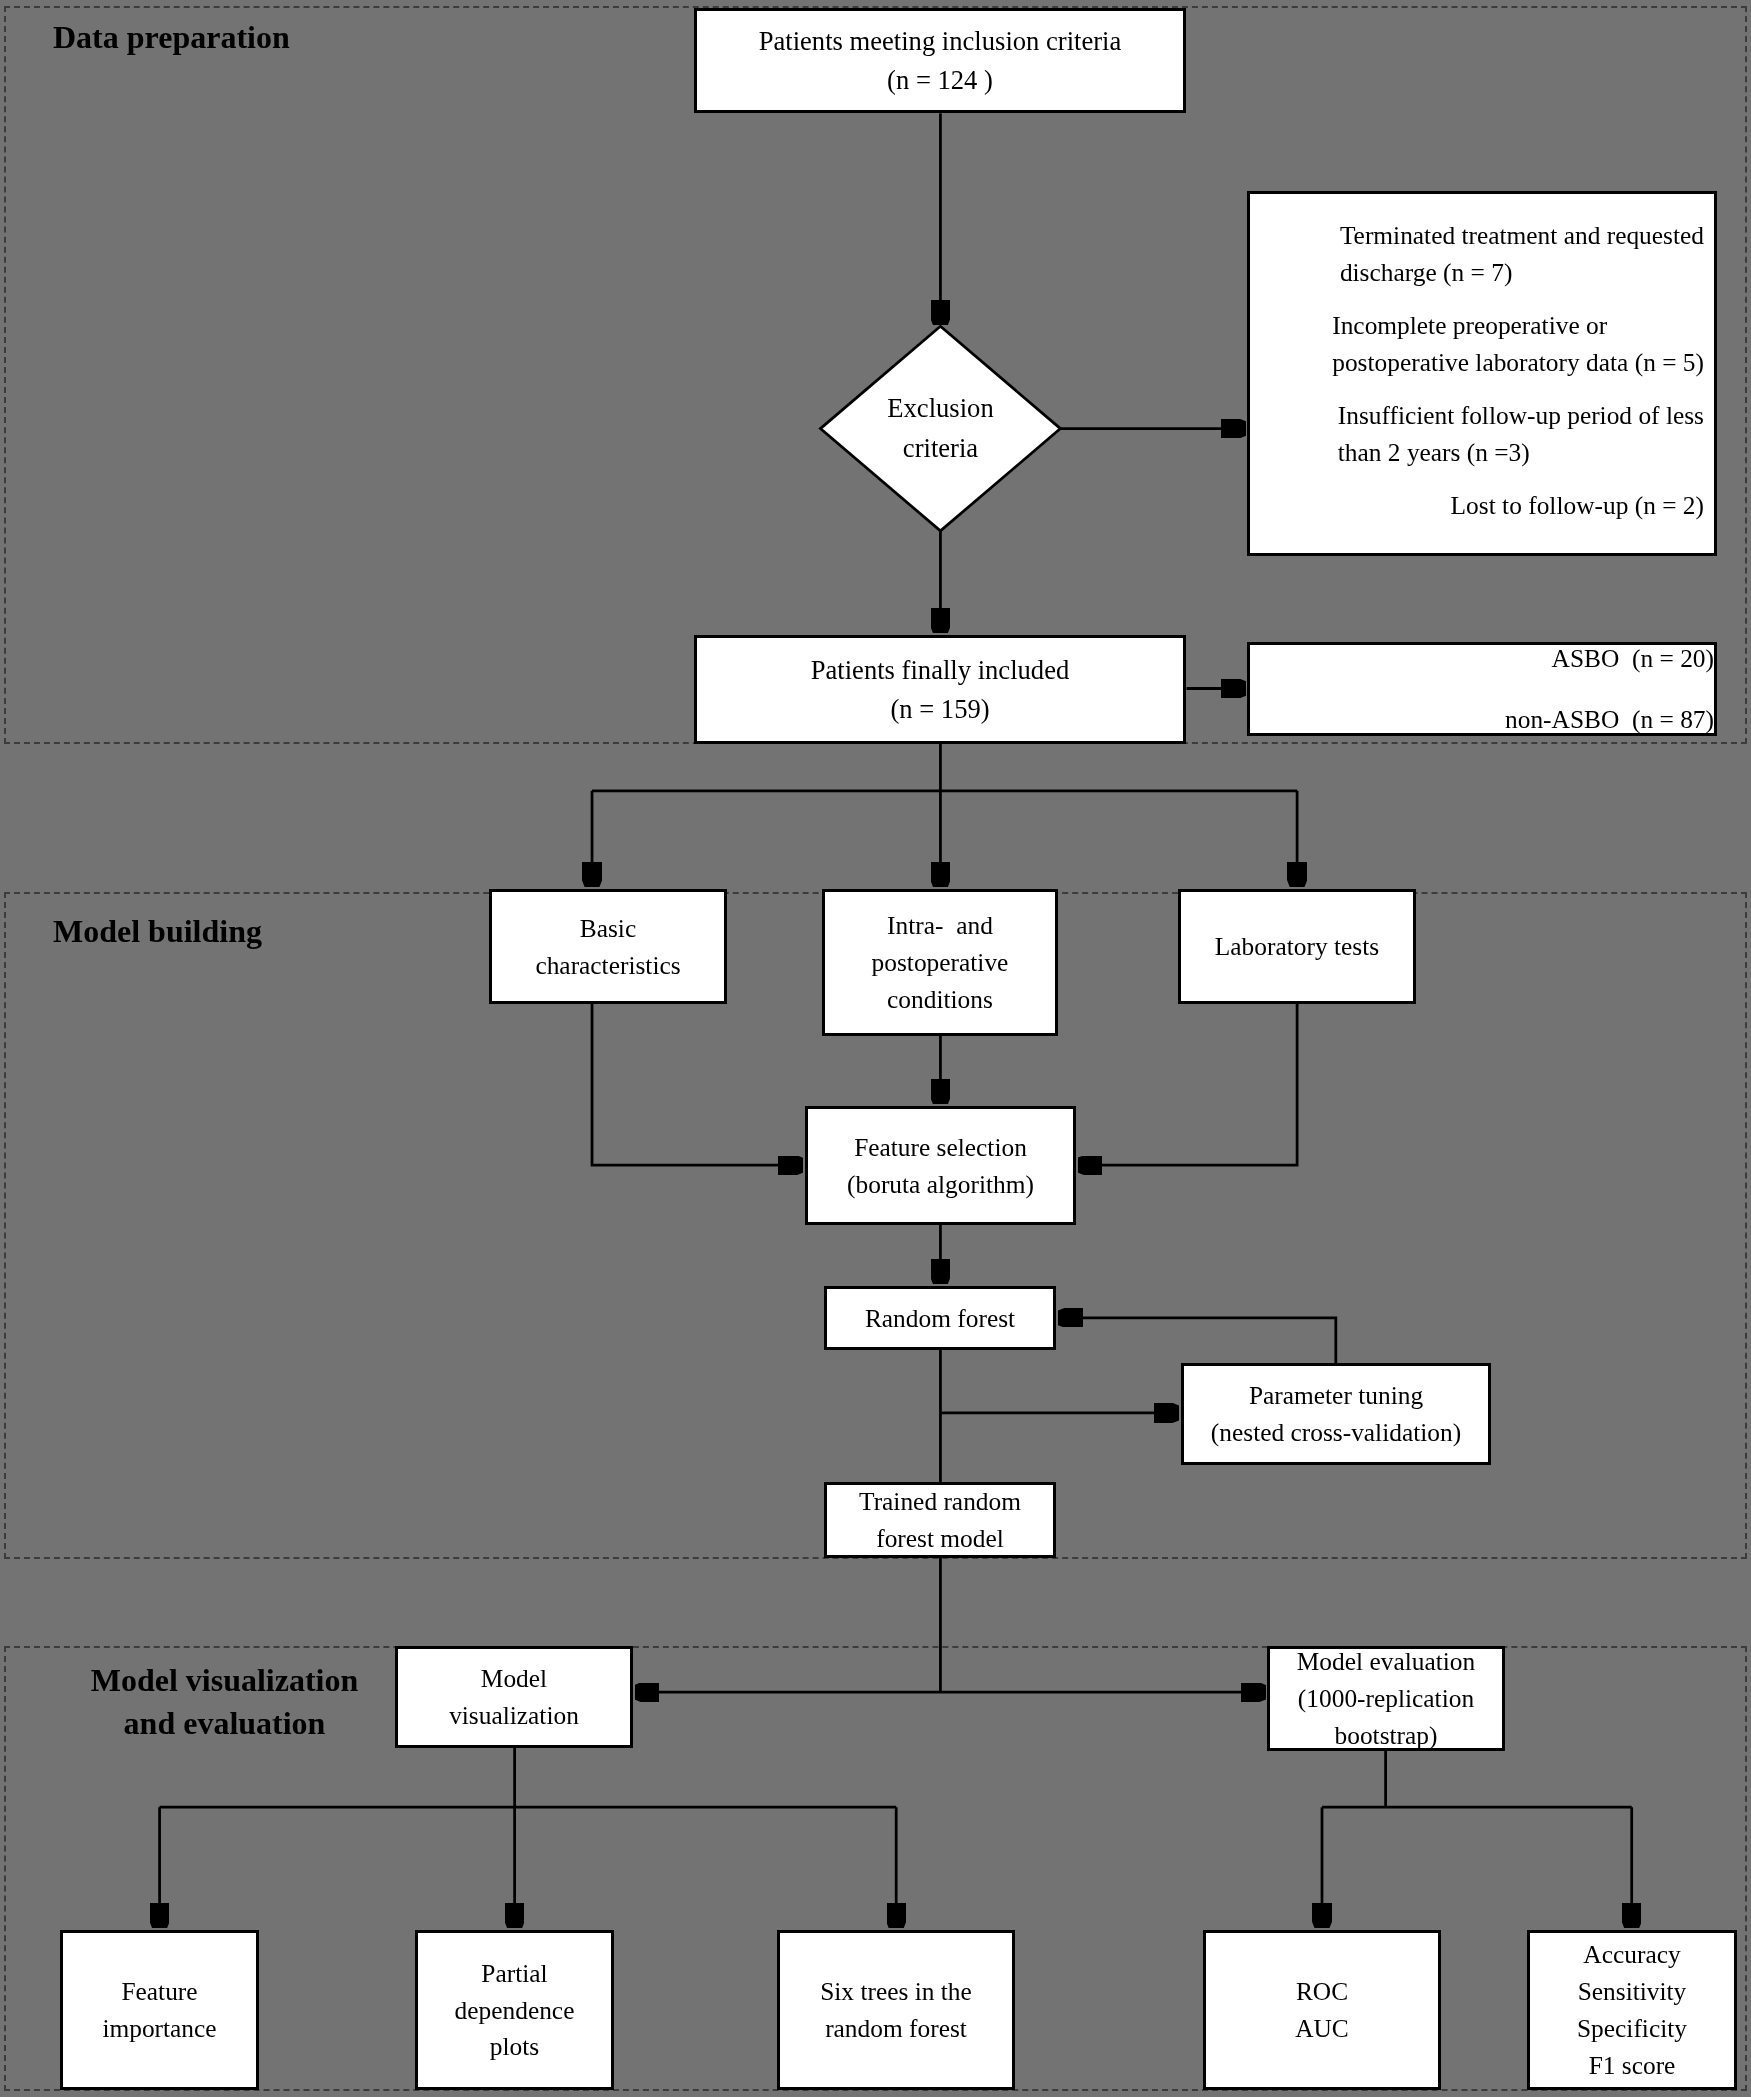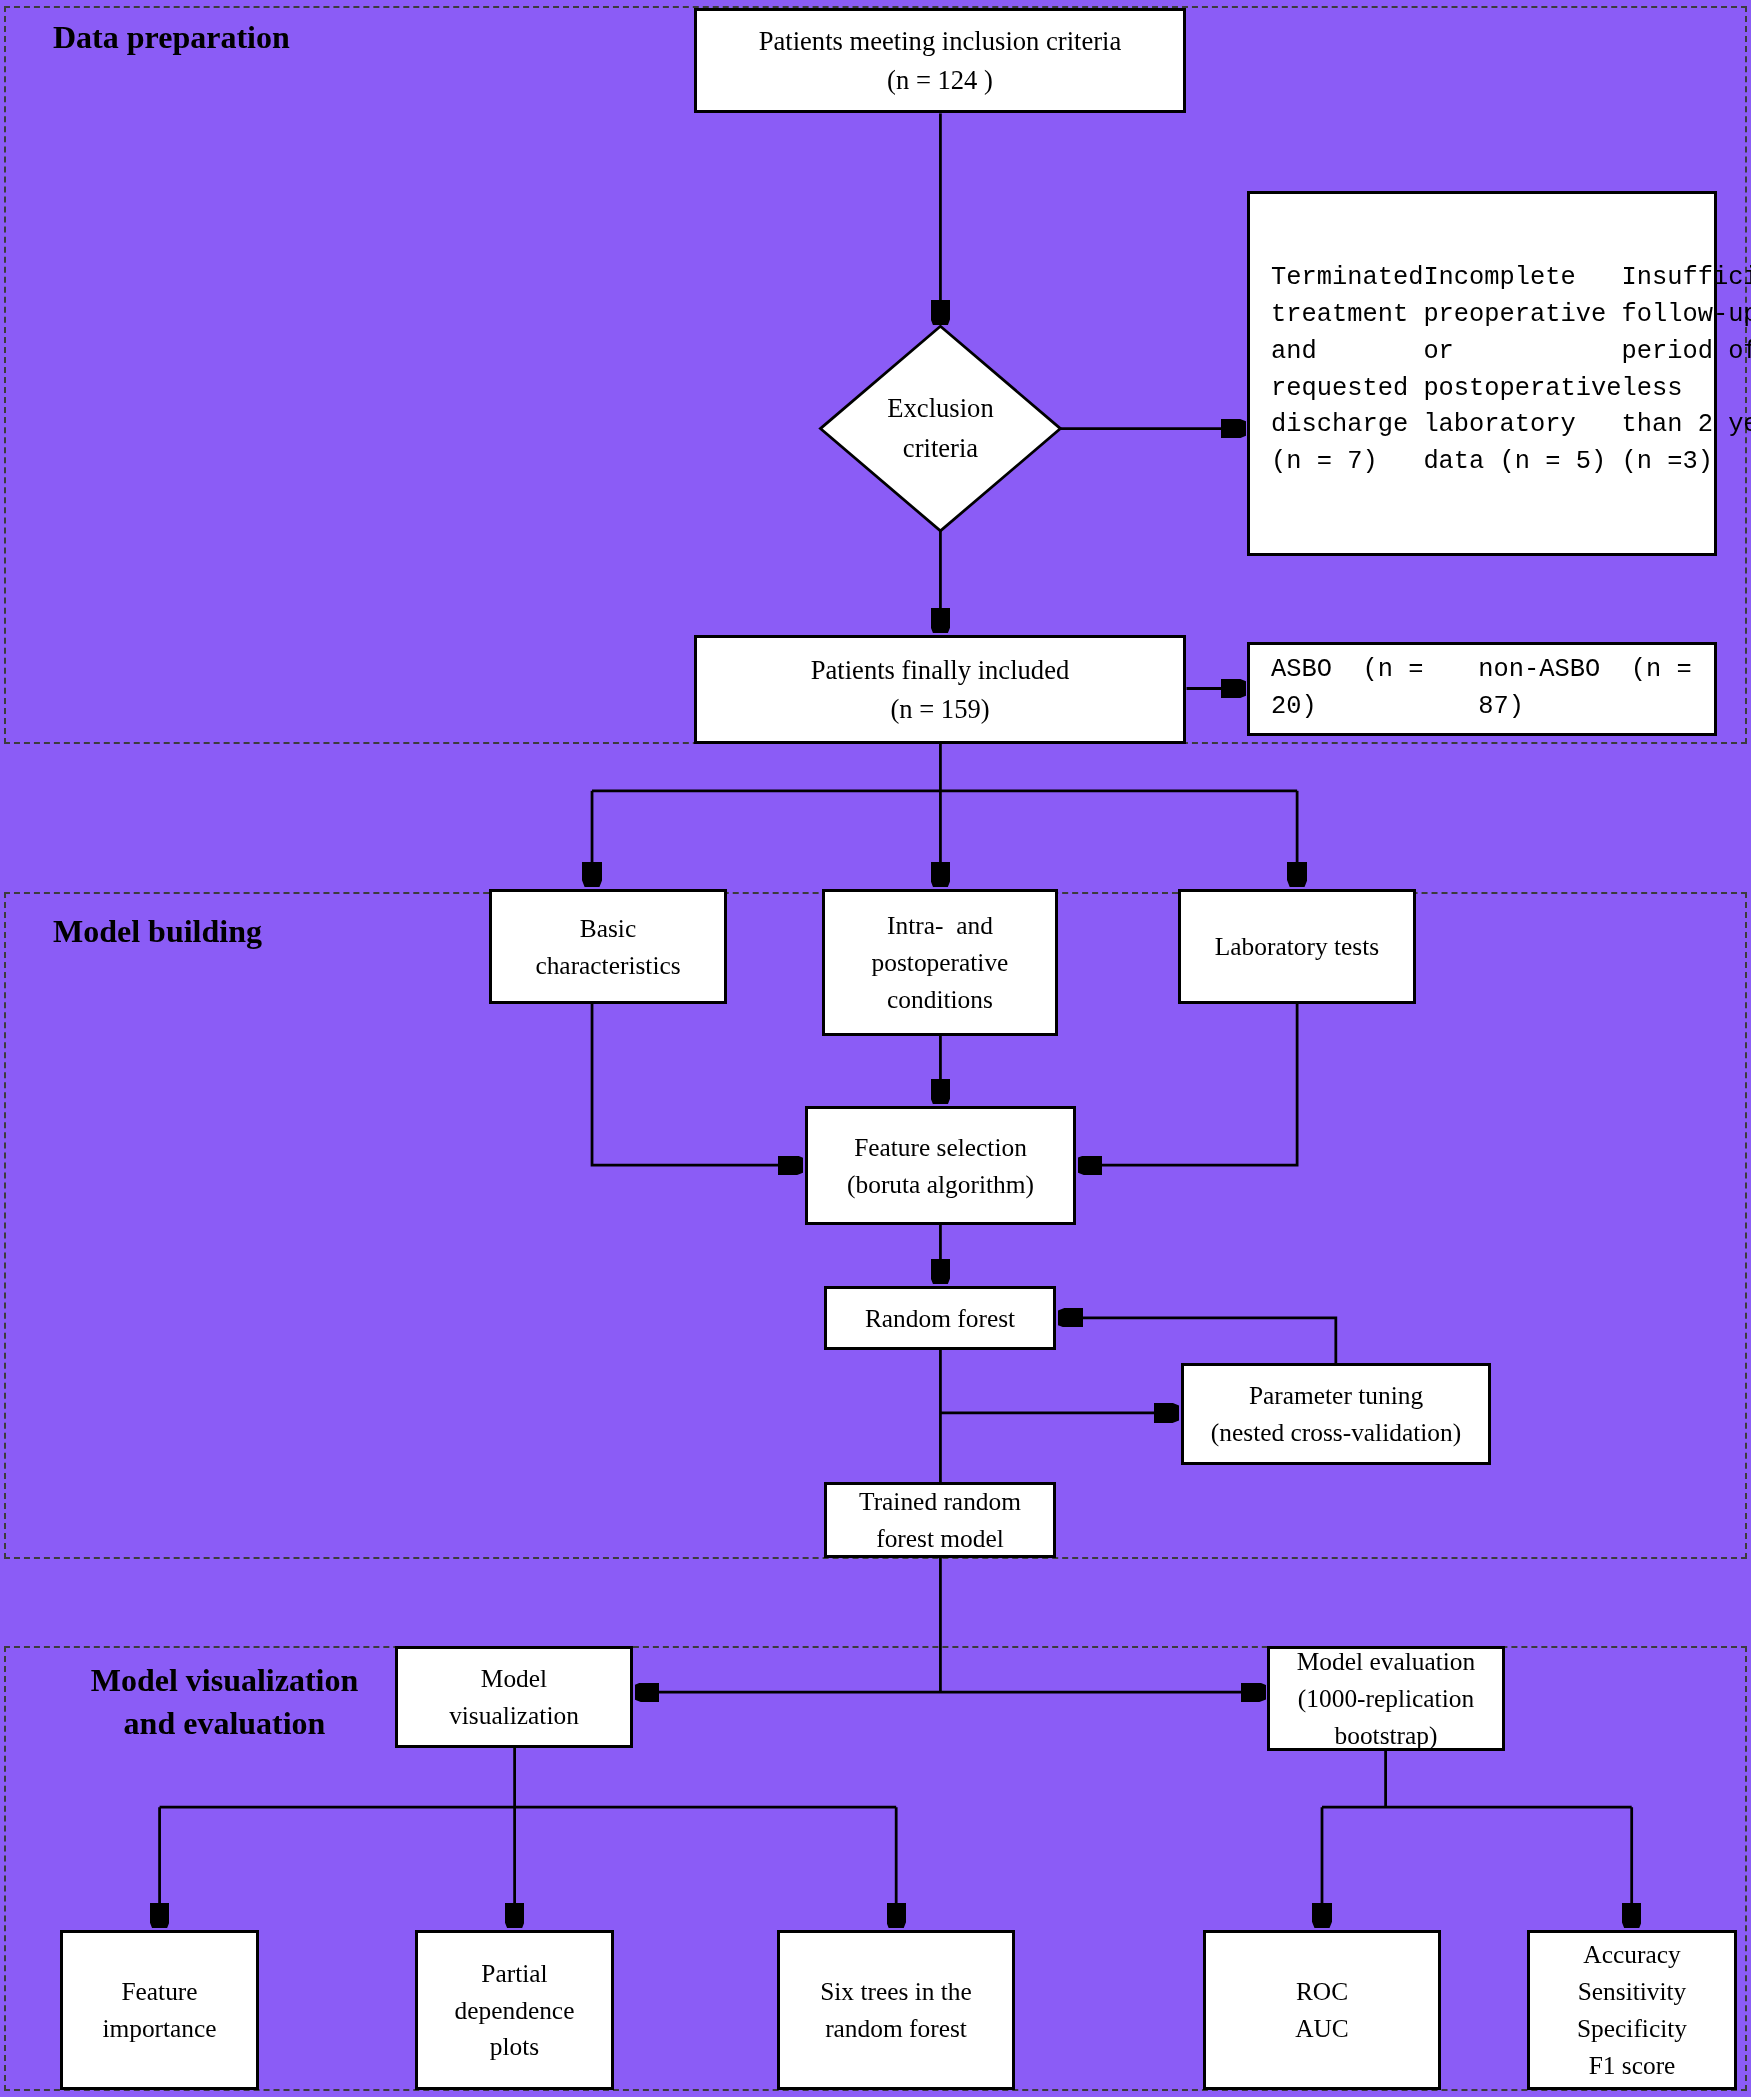--- a/index.html
+++ b/index.html
@@ -1,20 +1,20 @@
 <!DOCTYPE html>
 <html style="font-size:8.9px"><head>
 <meta charset="utf-8">
 <style>
   html, body { margin: 0; padding: 0; background: #fff; }
   #canvas {
     position: relative;
     width: 1752px;
     height: 2097px;
-    background: #8b5cf6;
+    background: #737373;
     font-family: "Liberation Serif", "DejaVu Serif", serif;
     color: #000;
   }
   .section {
     position: absolute;
     border: 2.2px dashed #3c3c3c;
     box-sizing: border-box;
   }
   .seclabel {
     position: absolute;
@@ -30,24 +30,23 @@
     box-sizing: border-box;
     display: flex;
     align-items: center;
     justify-content: center;
     text-align: center;
     white-space: pre-wrap;
     font-size: 25.4px;
     line-height: 1.45;
   }
   .box.leftalign {
-    flex-direction: row;
-    align-items: center;
+    flex-direction: column;
+    align-items: flex-end;
     text-align: left;
-    font-family: Liberation Mono, monospace;
   }
   .reasons {
     justify-content: space-between;
     padding: 23px 10px 29px 21px;
   }
   .asbo {
     justify-content: center;
     gap: 24px;
     padding-left: 21px;
   }

